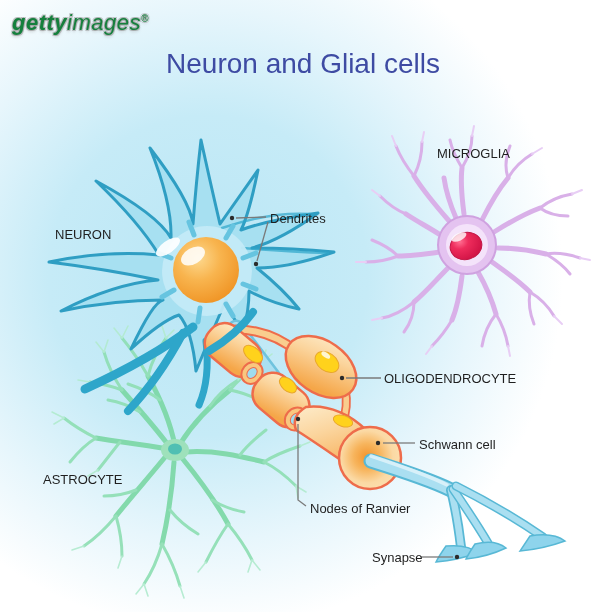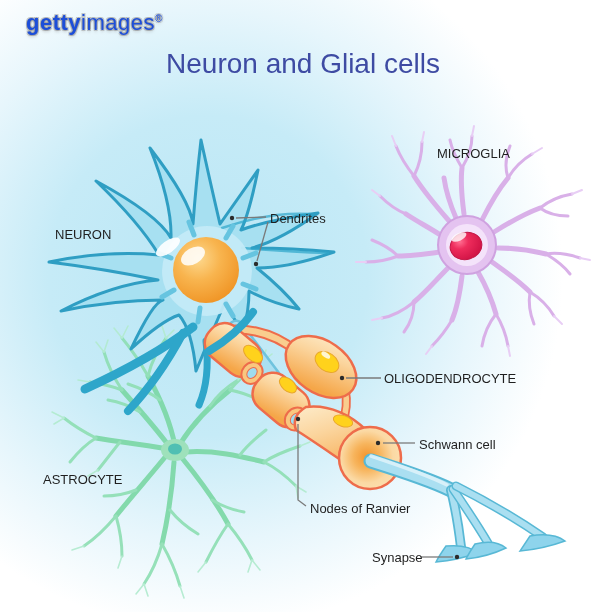--- a/index.html
+++ b/index.html
@@ -1,24 +1,25 @@
 <!DOCTYPE html>
 <html><head>
 <meta charset="utf-8">
 <style>
   html,body{margin:0;padding:0;background:#fff;}
   body{width:612px;height:612px;font-family:"Liberation Sans",sans-serif;}
   .stage{position:relative;width:612px;height:612px;overflow:hidden;background:#ffffff;}
   .stage svg{position:absolute;left:0;top:0;}
   .watermark{
-    position:absolute;left:26px;top:10px;z-index:5;
-    font-size:22px;color:#1d4ed8;letter-spacing:.5px;
+    position:absolute;left:12px;top:10px;z-index:5;
+    font-size:22px;color:#15803d;letter-spacing:.5px;
     text-shadow:-1px -1px 0 rgba(150,150,150,.5),1px -1px 0 rgba(150,150,150,.5),
                 -1px 1px 0 rgba(150,150,150,.5),1px 1px 0 rgba(150,150,150,.5),
                 0 2px 3px rgba(130,130,130,.35);
+    font-style:italic;
   }
   .watermark .bold{font-weight:bold;}
   .watermark .reg{font-size:10px;vertical-align:super;}
   text{font-family:"Liberation Sans",sans-serif;}
   .lbl{font-size:13px;fill:#1f1f1f;}
   .ttl{font-size:28px;fill:#3e4ba3;}
 </style>
 </head>
 <body>
 

